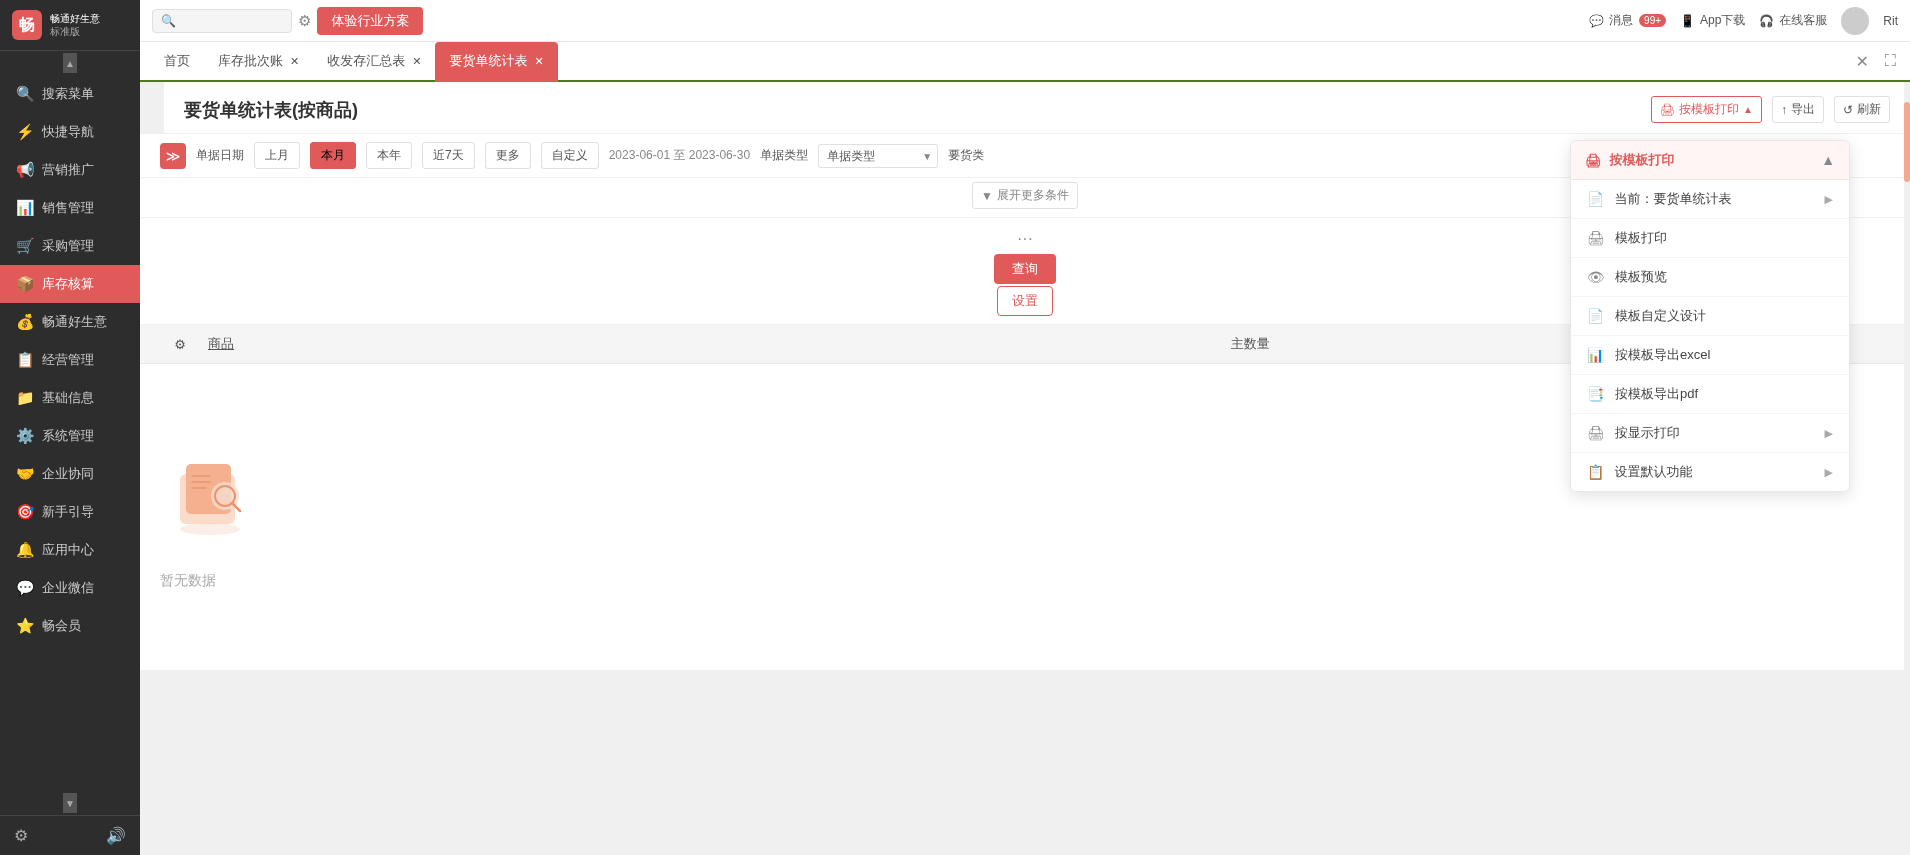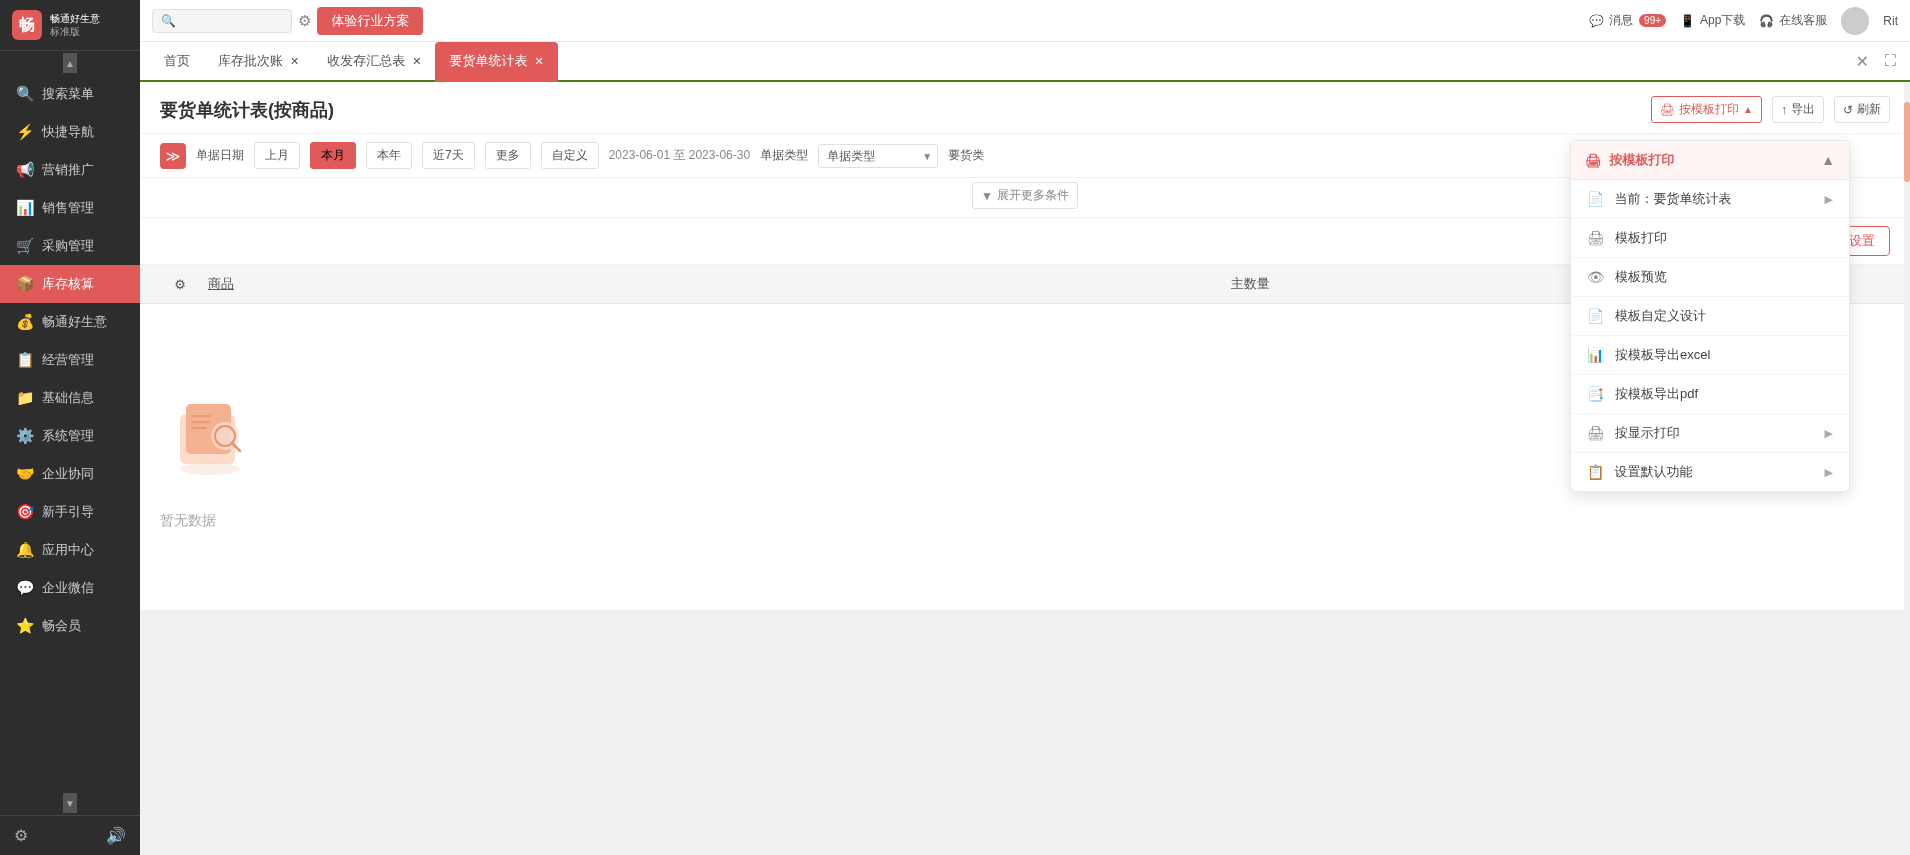--- a/index.html
+++ b/index.html
@@ -122,21 +122,21 @@
     
     .page-body {
       flex: 1; overflow: auto; padding: 0;
       position: relative;
     }
 
     
     .page-header {
       background: #fff;
       padding: 14px 20px 10px;
-      display: flex; align-items: center; justify-content: space-between;
+      display: flex; align-items: center; justify-content: space-between; margin-left: 24px;
     }
     .page-title { font-size: 18px; font-weight: bold; color: #333; }
 
     
     .filter-bar {
       background: #fff;
       padding: 8px 20px;
       display: flex; align-items: center; gap: 10px; flex-wrap: wrap;
       border-top: 1px solid #f0f0f0;
     }
@@ -454,21 +454,21 @@
       <span class="filter-label">要货类</span>
     </div>
 
     <div style="background:#fff;padding:4px 20px 8px;border-top:1px solid #f0f0f0;display:flex;justify-content:center;">
       <div class="expand-more-btn">
         <span>▼</span>
         <span>展开更多条件</span>
       </div>
     </div>
 
-    <div style="background:#fff;padding:8px 20px;display:flex;align-items:center;justify-content:flex-end;gap:10px;border-top:1px solid #f0f0f0;">
+    <div style="background:#fff;padding:8px 20px;display:flex;align-items:center;justify-content:flex-end;gap:2px;border-top:1px solid #f0f0f0;flex-direction:column;">
       <span class="dots-btn">···</span>
       <button class="action-btn-primary">查询</button>
       <button class="action-btn-outline">设置</button>
     </div>
 
     <div class="table-wrap">
       <div class="table-header-row">
         <div class="th gear">⚙</div>
         <div class="th product">商品</div>
         <div class="th qty">主数量</div>

